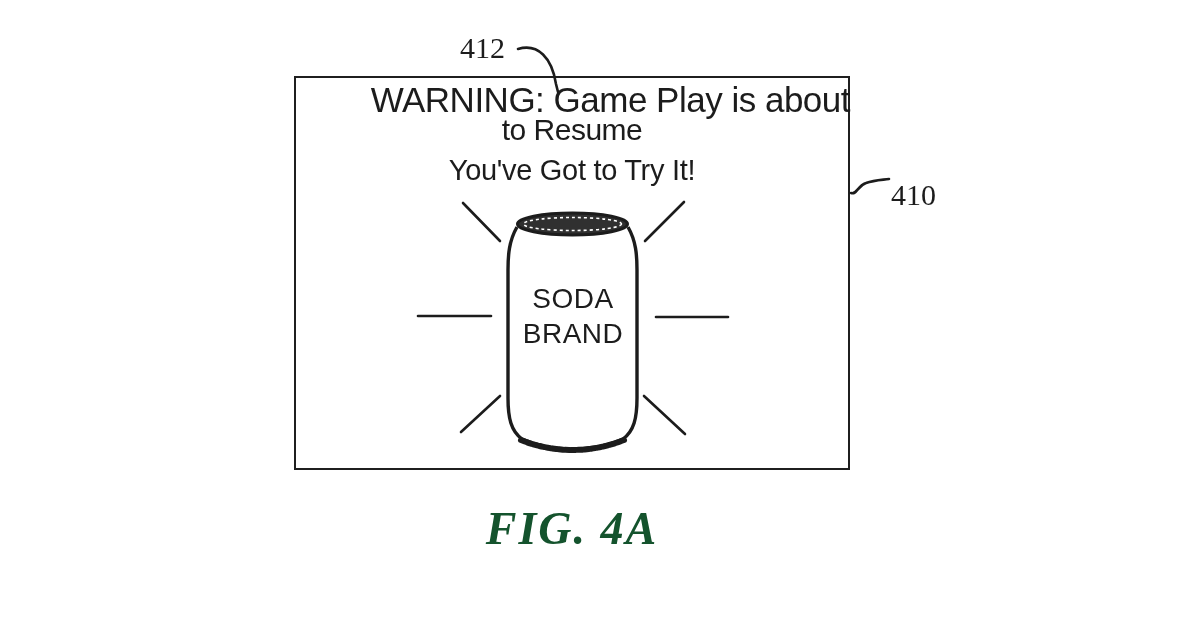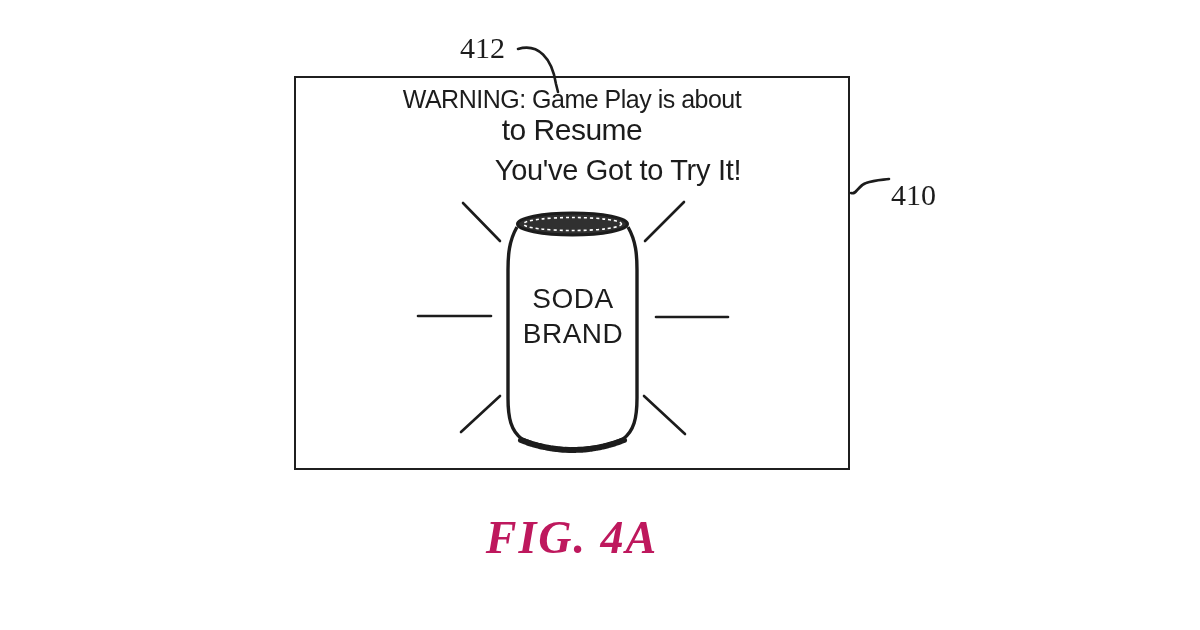--- a/index.html
+++ b/index.html
@@ -31,22 +31,22 @@
     height: 394px;
     border: 2px solid #1f1f1f;
     box-sizing: border-box;
     background: transparent;
   }
   .warning-line1 {
     position: absolute;
     left: 294px;
     top: 84px;
     width: 556px;
-    text-align: center;
-    font-size: 25px;
+    text-align: right;
+    font-size: 35px;
     line-height: 31px;
     letter-spacing: -0.5px;
   }
   .warning-line2 {
     position: absolute;
     left: 294px;
     top: 114px;
     width: 556px;
     text-align: center;
     font-size: 30px;
@@ -55,21 +55,20 @@
   }
   .tagline {
     position: absolute;
     left: 294px;
     top: 155px;
     width: 556px;
     text-align: center;
     font-size: 29px;
     line-height: 30px;
     letter-spacing: -0.3px;
-    padding-left: 46px;
   }
   .can-text {
     position: absolute;
     left: 508px;
     top: 281px;
     width: 130px;
     text-align: center;
     font-size: 28px;
     line-height: 35px;
     letter-spacing: 0.5px;
@@ -87,22 +86,21 @@
     position: absolute;
     left: 294px;
     top: 502px;
     width: 556px;
     text-align: center;
     font-family: "Liberation Serif", serif;
     font-style: italic;
     font-weight: bold;
     font-size: 46px;
     letter-spacing: 2px;
-    color: #be185d;
-    margin-top: 9px;
+    color: #14532d;
   }
 </style>
 </head>
 <body>
 
 <div class="canvas">
 
   <div class="screen-frame"></div>
 
   <svg class="drawing-svg" viewBox="0 0 1200 630">

